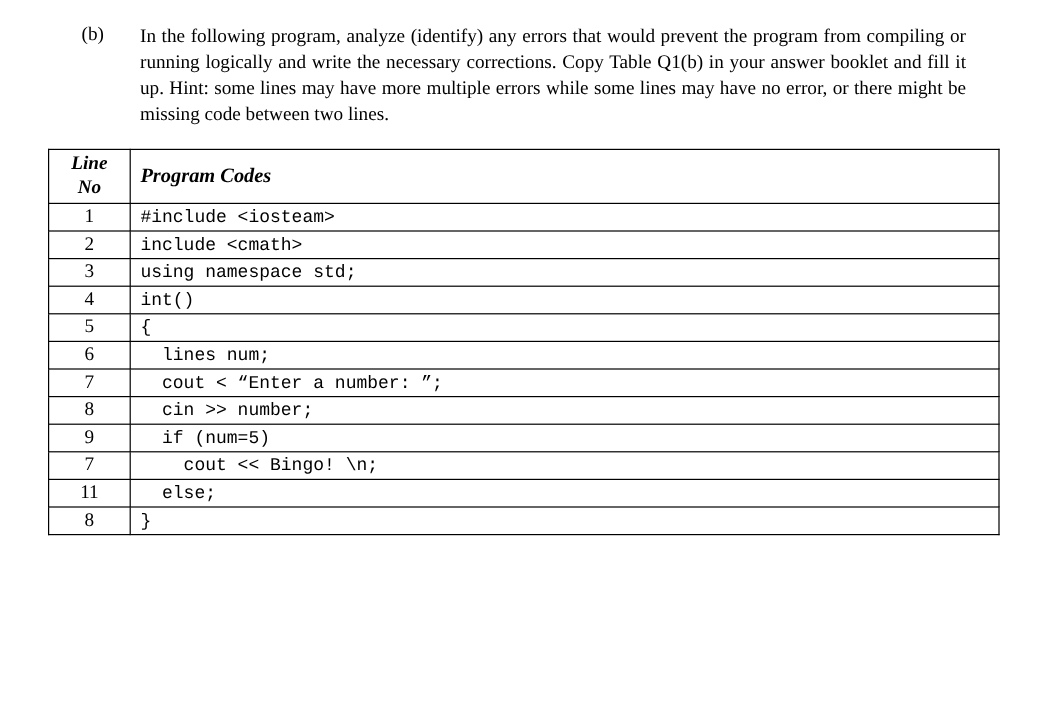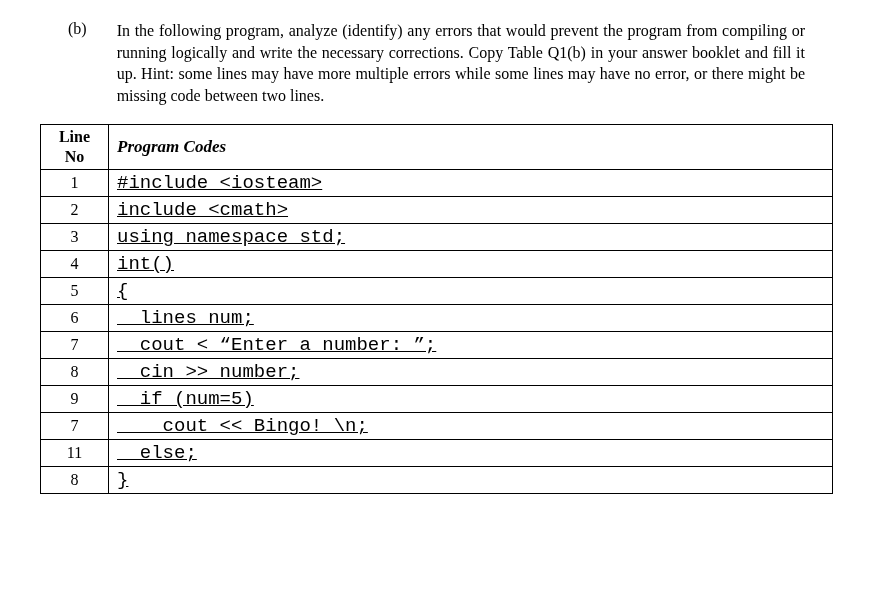--- a/index.html
+++ b/index.html
@@ -44,37 +44,37 @@
       vertical-align: middle;
     }
     .col-lineno {
       width: 68px;
       text-align: center;
     }
     .col-code {
       text-align: left;
     }
     .header-lineno {
+      font-style: italic;
       font-weight: bold;
       text-align: center;
       line-height: 1.25;
       padding: 4px 6px;
     }
     .header-codes {
       font-style: italic;
       font-weight: bold;
       text-align: left;
       padding: 6px 8px;
       font-size: 17px;
     }
     .code-cell {
       font-family: "Courier New", Courier, monospace;
-      font-size: 19px;
+      font-size: 15px;
       white-space: pre;
-      text-decoration: underline;
     }
     .lineno-cell {
       font-family: "Times New Roman", Times, serif;
       text-align: center;
     }
   </style>
 </head>
 <body>
 
 <div class="question-block">

